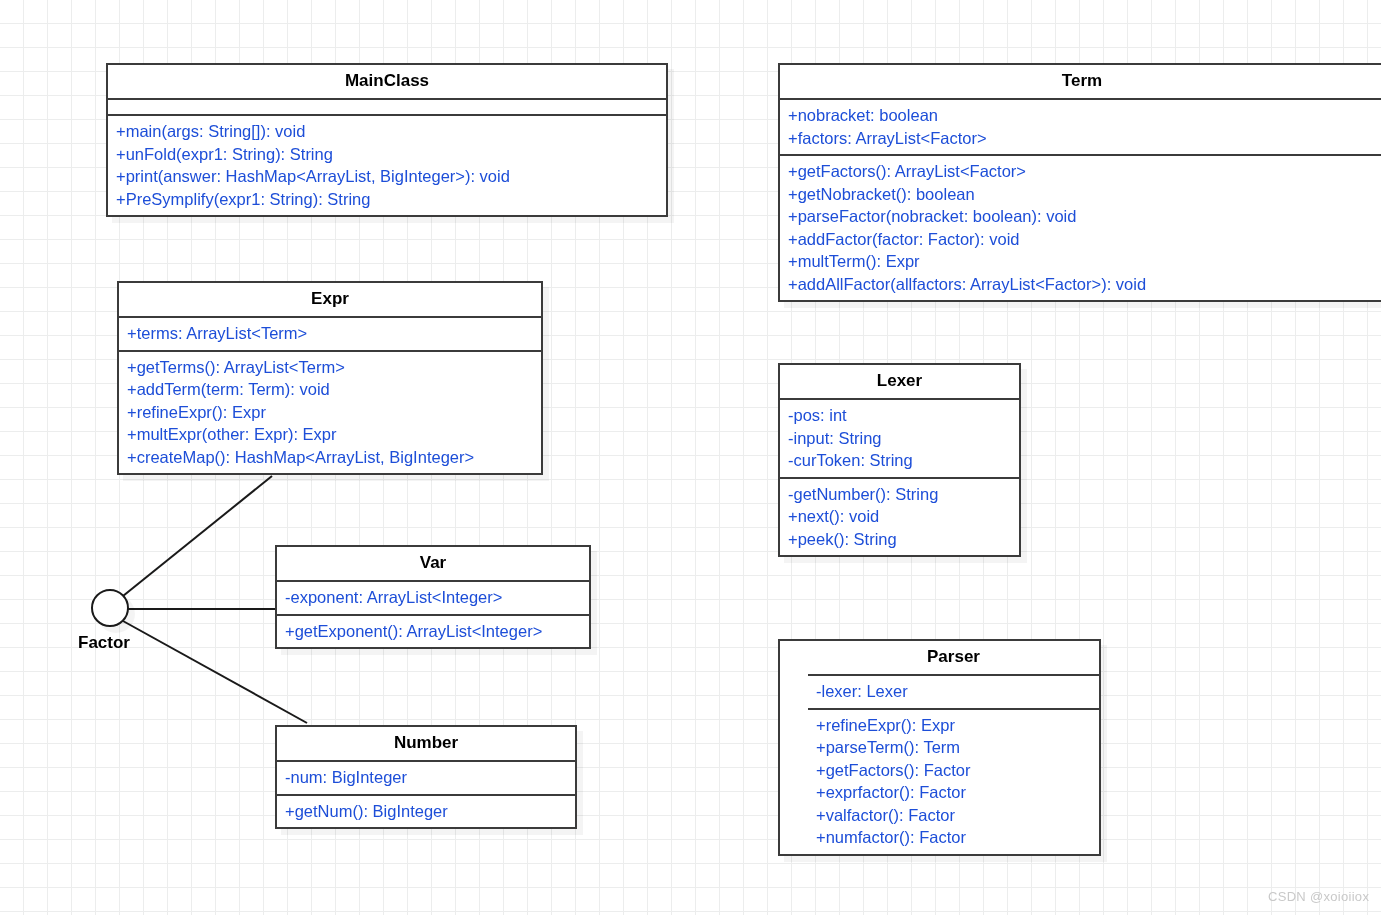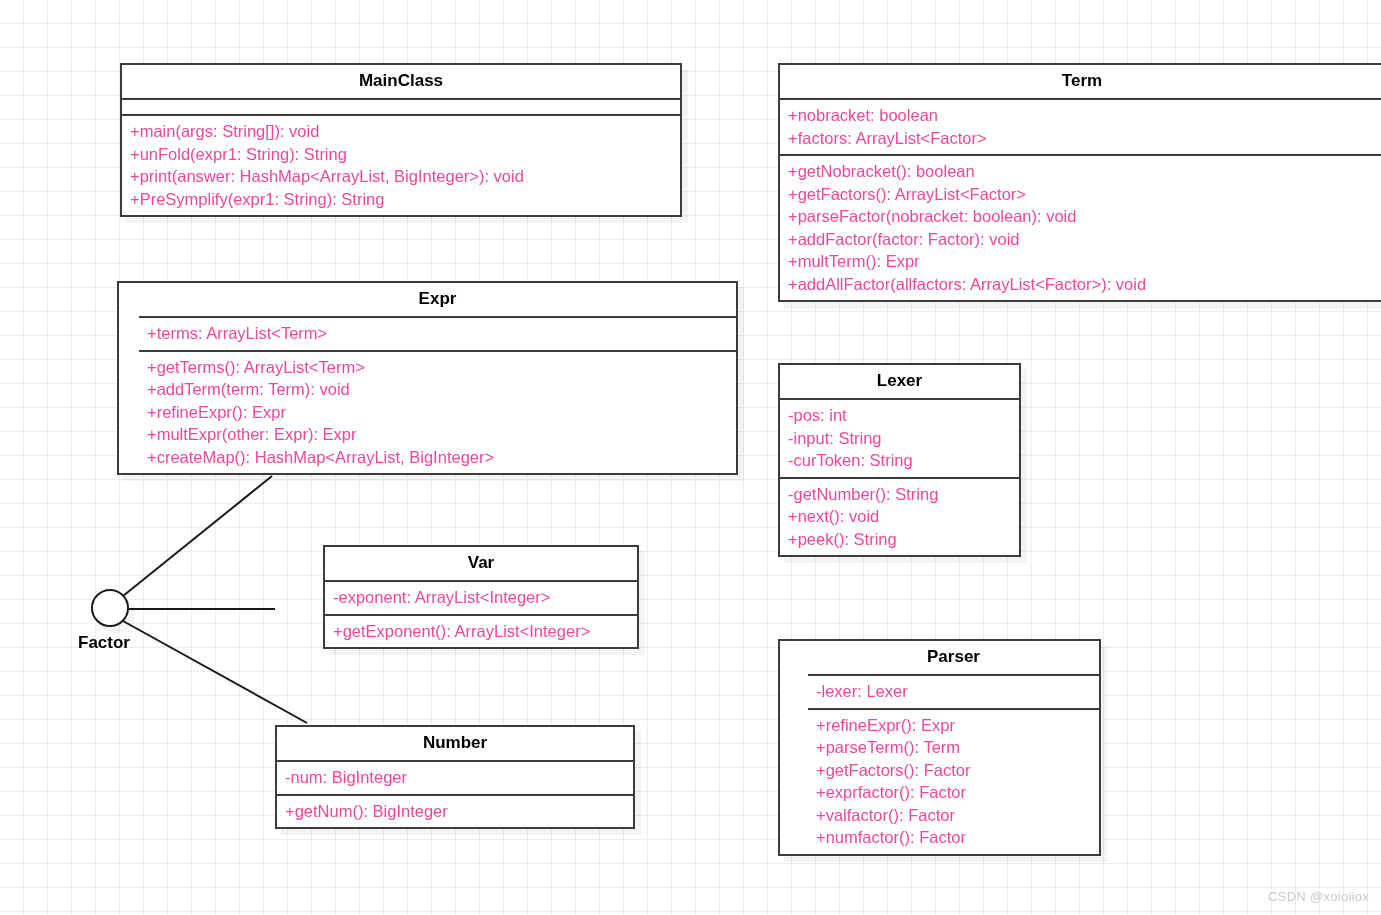--- a/index.html
+++ b/index.html
@@ -41,21 +41,21 @@
     border-top: 2px solid #3b3b3b;
     padding: 4px 8px 5px 8px;
   }
   .uml-compartment.empty {
     min-height: 10px;
     padding: 2px 8px;
   }
   .uml-member {
     font-size: 16.5px;
     line-height: 22.5px;
-    color: #ec4899;
+    color: #1d4ed8;
     white-space: nowrap;
   }
 
   
   .lollipop-circle {
     position: absolute;
     box-sizing: border-box;
     border: 2px solid #1a1a1a;
     border-radius: 50%;
     background: #ffffff;
@@ -95,74 +95,74 @@
 <body>
 
 <div id="canvas">
 
   <svg id="connectors" viewBox="0 0 1381 915" xmlns="http://www.w3.org/2000/svg">
     <line x1="123" y1="596" x2="272" y2="476" stroke="#1a1a1a" stroke-width="2"></line>
     <line x1="128" y1="609" x2="275" y2="609" stroke="#1a1a1a" stroke-width="2"></line>
     <line x1="123" y1="621" x2="307" y2="723" stroke="#1a1a1a" stroke-width="2"></line>
   </svg>
 
-  <div class="uml-class" style="left:120px; top:63px; width:562px;">
+  <div class="uml-class" style="left:106px; top:63px; width:562px;">
     <div class="uml-title">MainClass</div>
     <div class="uml-compartment empty"></div>
     <div class="uml-compartment">
       <div class="uml-member">+main(args: String[]): void</div>
       <div class="uml-member">+unFold(expr1: String): String</div>
       <div class="uml-member">+print(answer: HashMap&lt;ArrayList, BigInteger&gt;): void</div>
       <div class="uml-member">+PreSymplify(expr1: String): String</div>
     </div>
   </div>
 
-  <div class="uml-class" style="left:117px; top:281px; width:621px;padding-left:20px;">
+  <div class="uml-class" style="left:117px; top:281px; width:426px;">
     <div class="uml-title">Expr</div>
     <div class="uml-compartment">
       <div class="uml-member">+terms: ArrayList&lt;Term&gt;</div>
     </div>
     <div class="uml-compartment">
       <div class="uml-member">+getTerms(): ArrayList&lt;Term&gt;</div>
       <div class="uml-member">+addTerm(term: Term): void</div>
       <div class="uml-member">+refineExpr(): Expr</div>
       <div class="uml-member">+multExpr(other: Expr): Expr</div>
       <div class="uml-member">+createMap(): HashMap&lt;ArrayList, BigInteger&gt;</div>
     </div>
   </div>
 
-  <div class="uml-class" style="left:275px; top:545px; width:316px;margin-left:48px;">
+  <div class="uml-class" style="left:275px; top:545px; width:316px;">
     <div class="uml-title">Var</div>
     <div class="uml-compartment">
       <div class="uml-member">-exponent: ArrayList&lt;Integer&gt;</div>
     </div>
     <div class="uml-compartment">
       <div class="uml-member">+getExponent(): ArrayList&lt;Integer&gt;</div>
     </div>
   </div>
 
-  <div class="uml-class" style="left:275px; top:725px; width:360px;">
+  <div class="uml-class" style="left:275px; top:725px; width:302px;">
     <div class="uml-title">Number</div>
     <div class="uml-compartment">
       <div class="uml-member">-num: BigInteger</div>
     </div>
     <div class="uml-compartment">
       <div class="uml-member">+getNum(): BigInteger</div>
     </div>
   </div>
 
   <div class="uml-class" style="left:778px; top:63px; width:608px;">
     <div class="uml-title">Term</div>
     <div class="uml-compartment">
       <div class="uml-member">+nobracket: boolean</div>
       <div class="uml-member">+factors: ArrayList&lt;Factor&gt;</div>
     </div>
     <div class="uml-compartment">
+      <div class="uml-member">+getFactors(): ArrayList&lt;Factor&gt;</div>
       <div class="uml-member">+getNobracket(): boolean</div>
-      <div class="uml-member">+getFactors(): ArrayList&lt;Factor&gt;</div>
       <div class="uml-member">+parseFactor(nobracket: boolean): void</div>
       <div class="uml-member">+addFactor(factor: Factor): void</div>
       <div class="uml-member">+multTerm(): Expr</div>
       <div class="uml-member">+addAllFactor(allfactors: ArrayList&lt;Factor&gt;): void</div>
     </div>
   </div>
 
   <div class="uml-class" style="left:778px; top:363px; width:243px;">
     <div class="uml-title">Lexer</div>
     <div class="uml-compartment">

